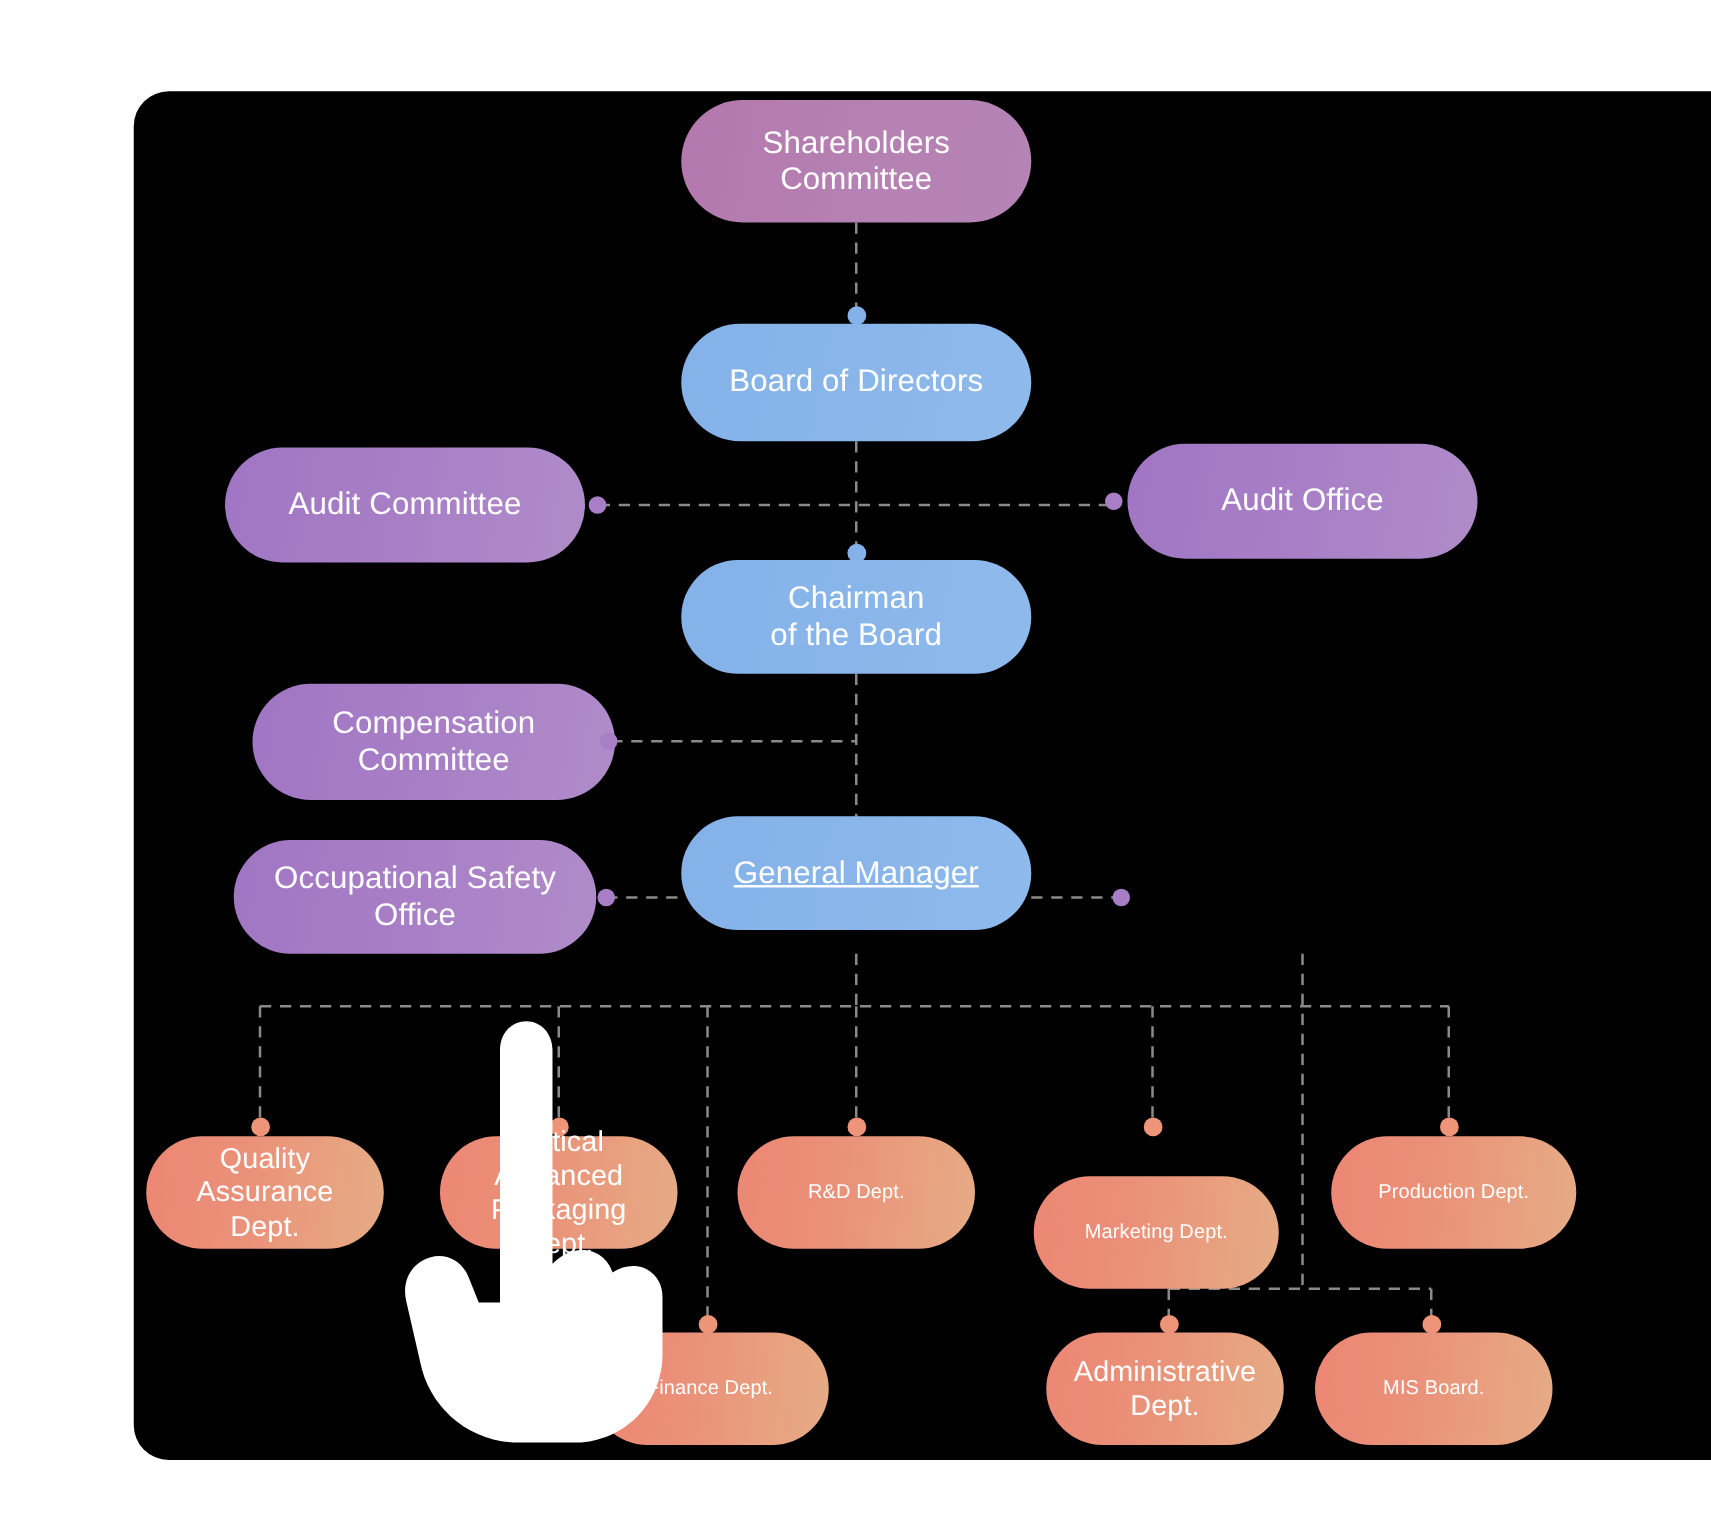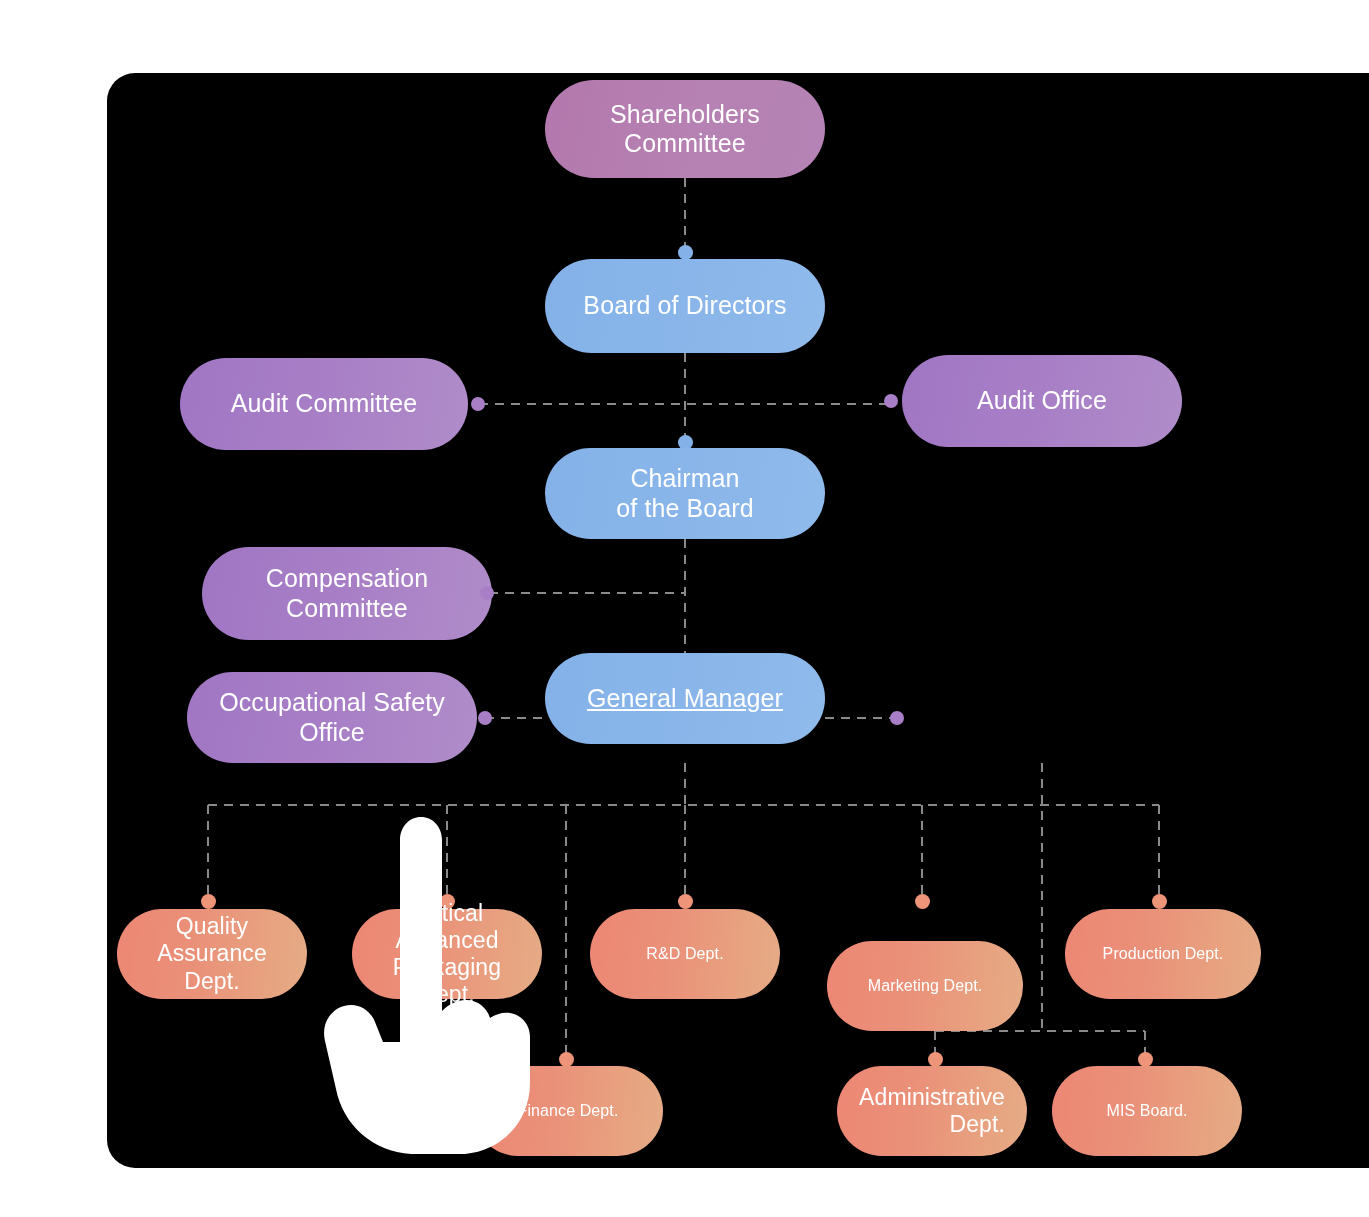--- a/index.html
+++ b/index.html
@@ -177,21 +177,21 @@
   <div class="dot orange-dot" style="left:808px; top:821px; width:15px; height:15px;"></div>
   <div class="node orange" style="left:720px; top:836px; width:196px; height:90px;margin-top:32px;">Marketing Dept.</div>
 
   <div class="dot orange-dot" style="left:1045px; top:821px; width:15px; height:15px;"></div>
   <div class="node orange" style="left:958px; top:836px; width:196px; height:90px;">Production Dept.</div>
 
   <div class="dot orange-dot" style="left:452px; top:979px; width:15px; height:15px;"></div>
   <div class="node orange" style="left:366px; top:993px; width:190px; height:90px;">Finance Dept.</div>
 
   <div class="dot orange-dot" style="left:821px; top:979px; width:15px; height:15px;"></div>
-  <div class="node orange small" style="left:730px; top:993px; width:190px; height:90px;text-align:right;">Administrative
+  <div class="node orange small" style="left:730px; top:993px; width:190px; height:90px;">Administrative
 Dept.</div>
 
   <div class="dot orange-dot" style="left:1031px; top:979px; width:15px; height:15px;"></div>
   <div class="node orange" style="left:945px; top:993px; width:190px; height:90px;">MIS Board.</div>
 
   <svg id="hand-cursor" viewBox="0 0 230 340" xmlns="http://www.w3.org/2000/svg">
     <path fill="#ffffff" d="
       M118 2
       C130 2 139 12 139 25
       L139 196

